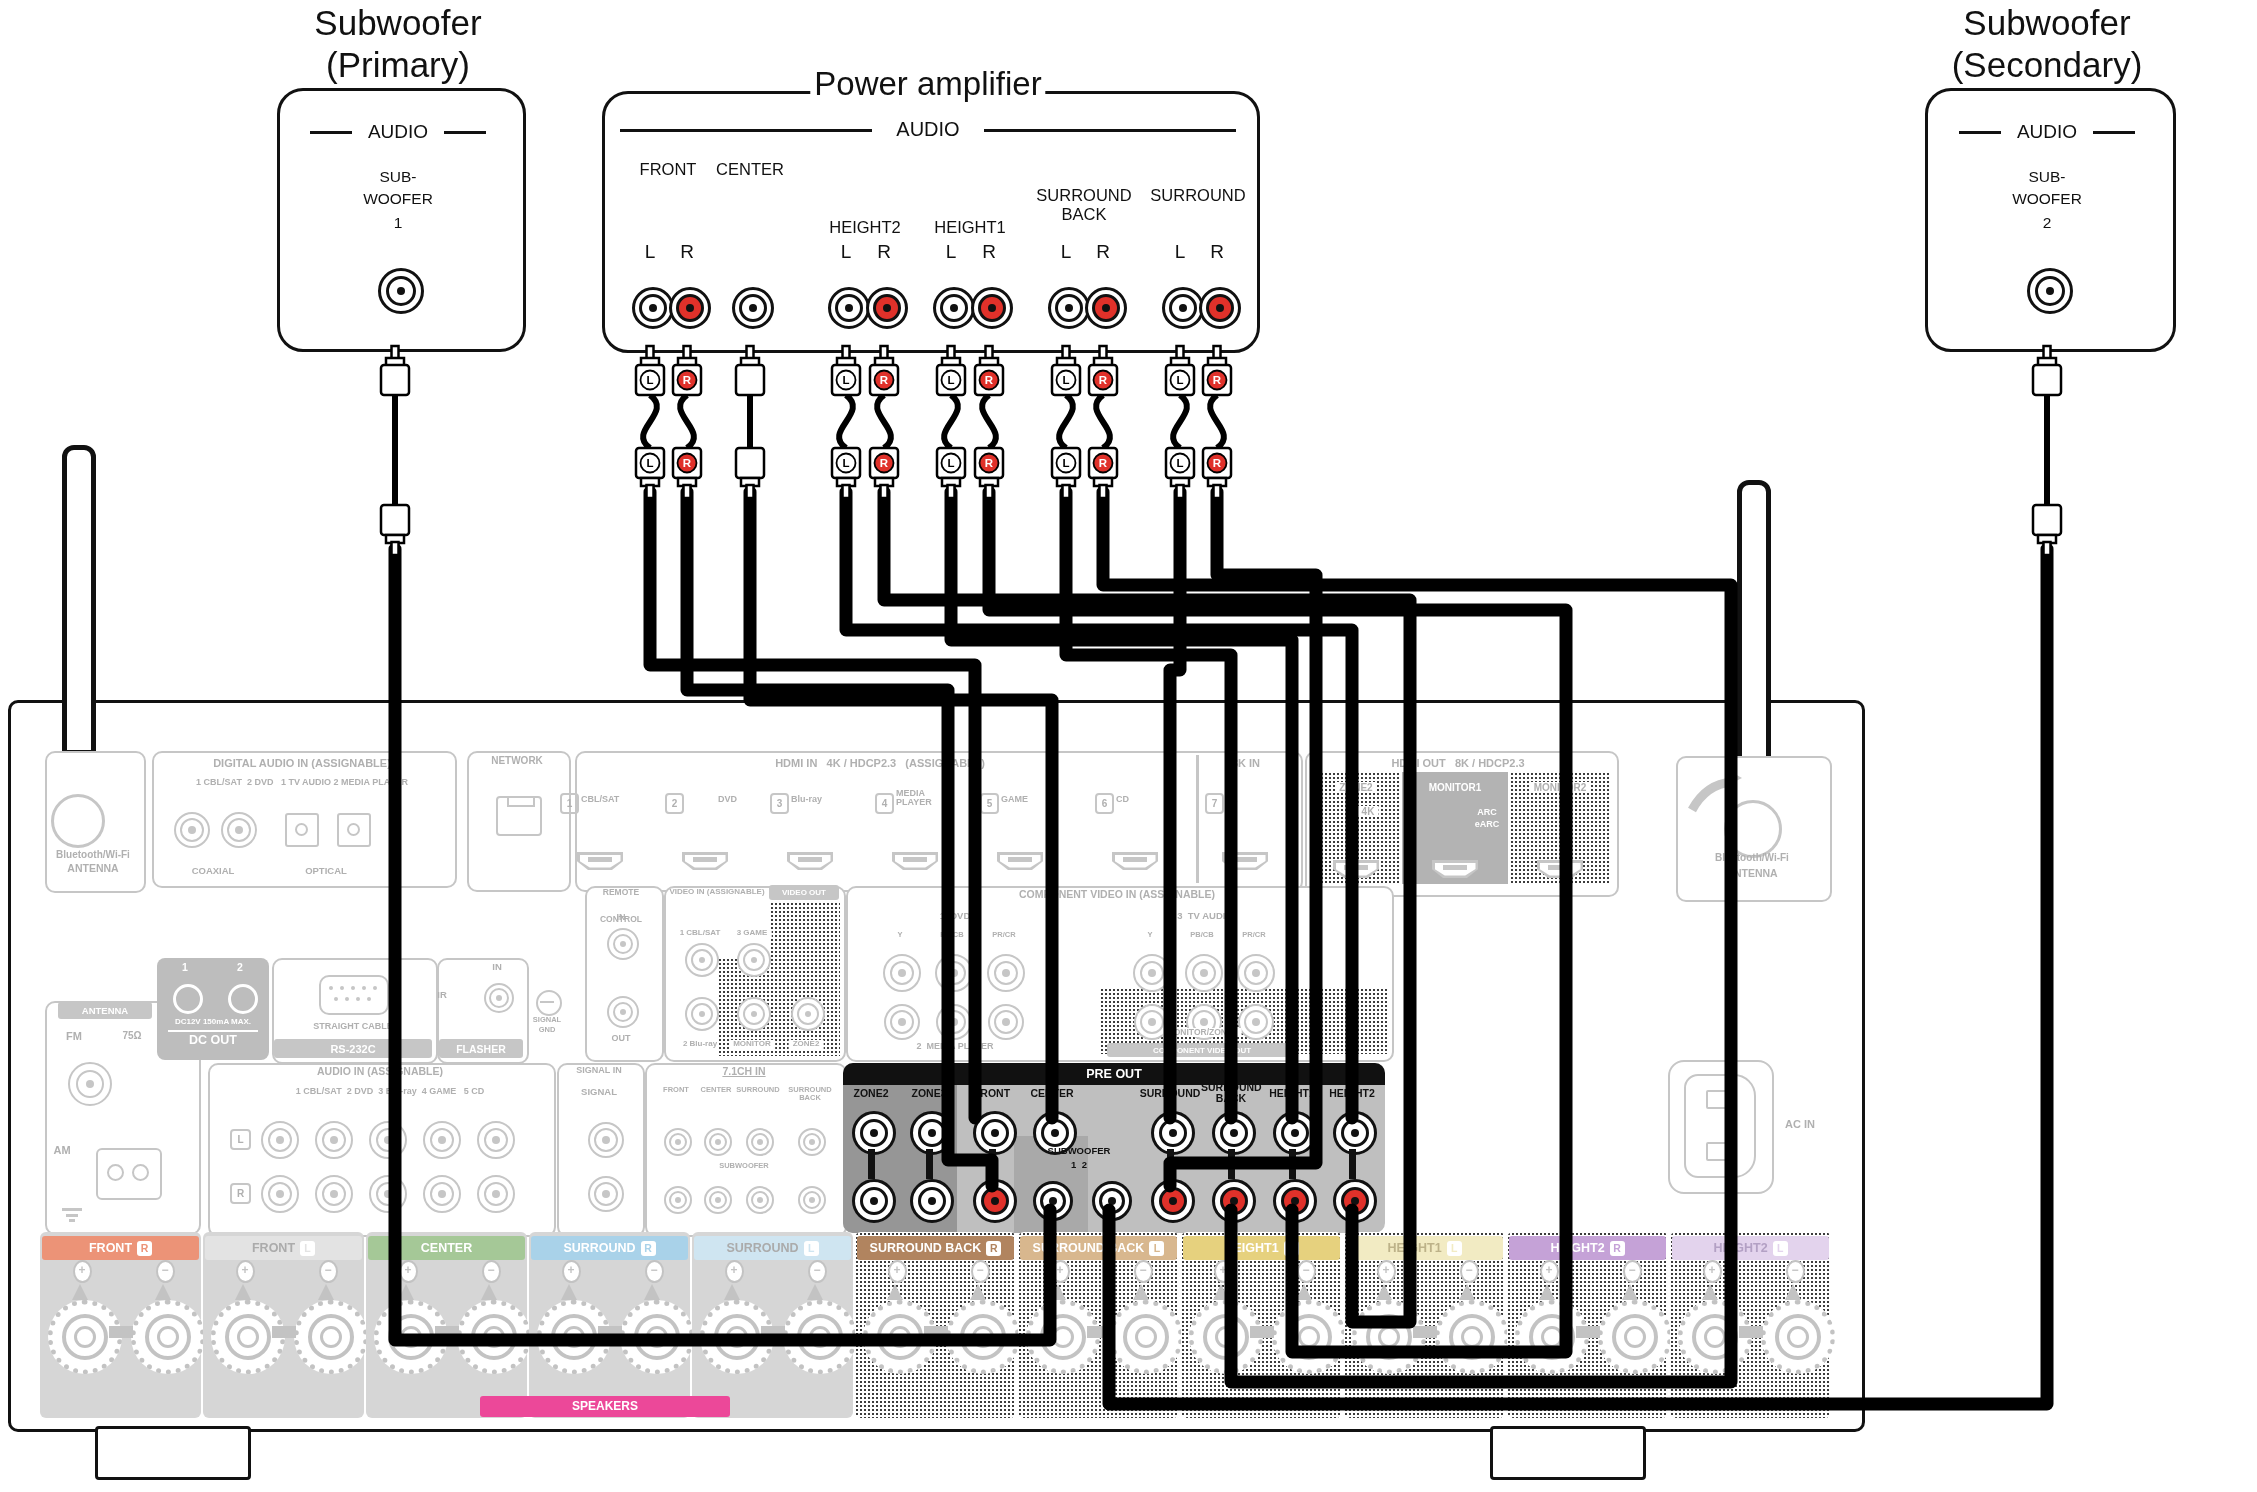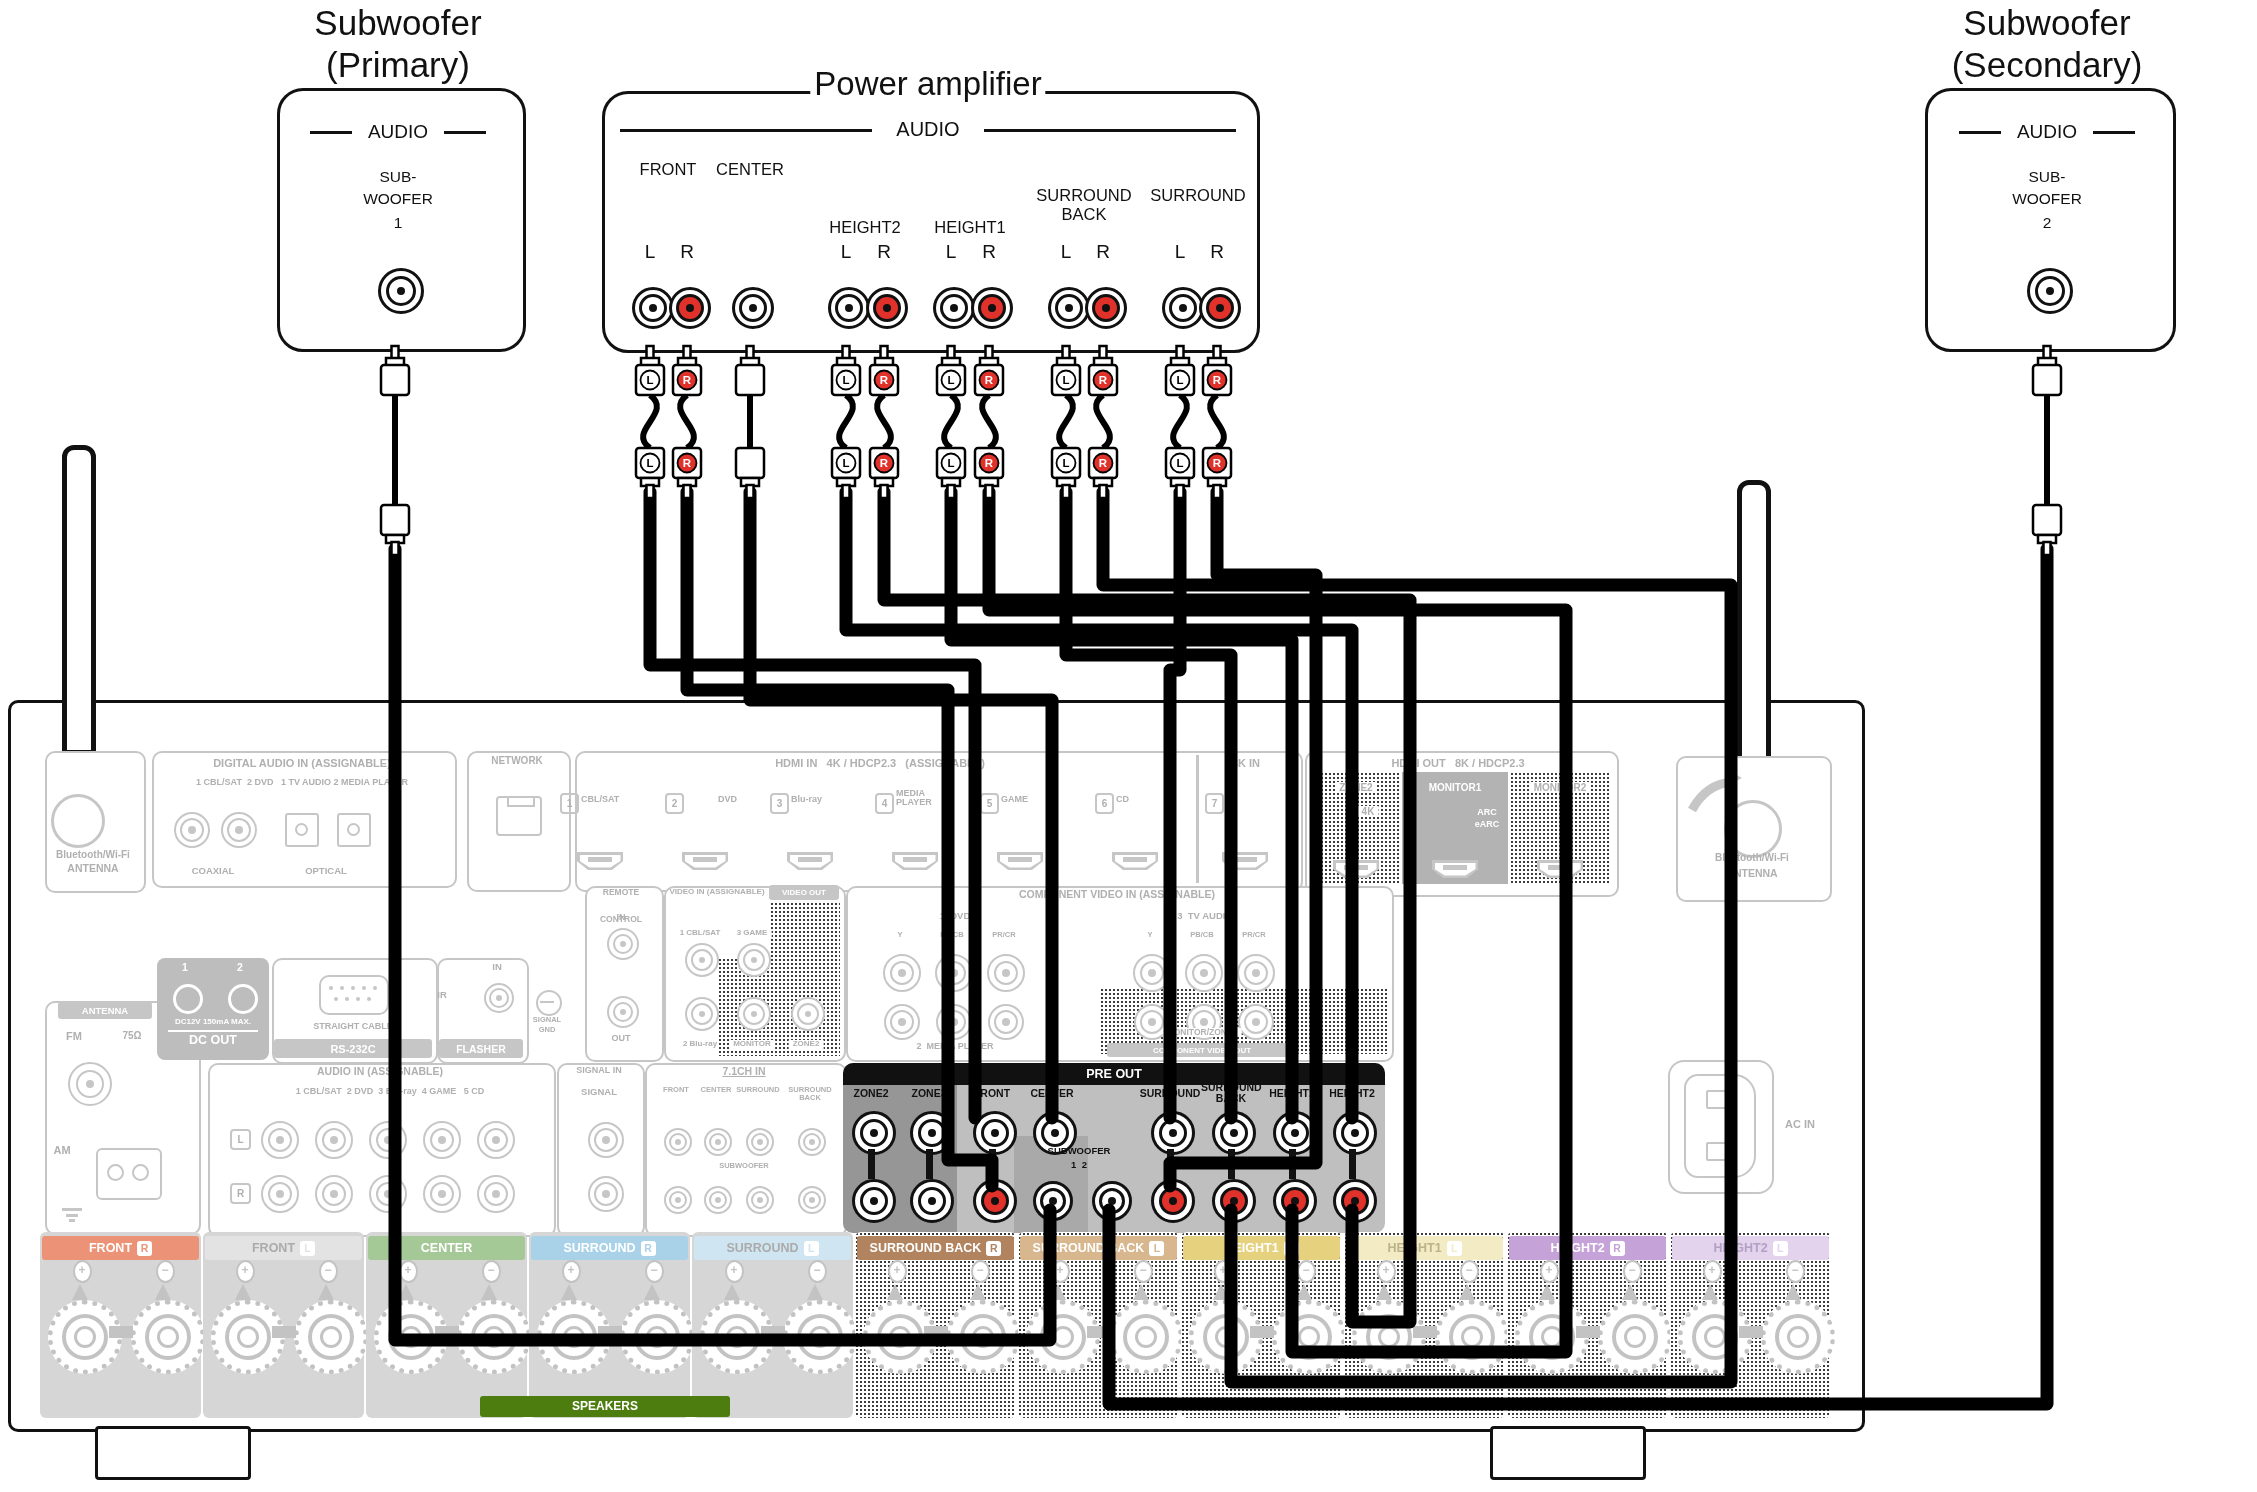--- a/index.html
+++ b/index.html
@@ -748,21 +748,21 @@
       </div>
       <div class="abs" style="left: 115.5px; top: 28px; width: 15px; height: 19px; border: 2.5px solid rgb(195, 195, 195); border-radius: 50%; color: rgb(195, 195, 195); font-weight: 700; font-size: 12px; text-align: center; line-height: 17px; background: rgb(255, 255, 255);">−</div>
       <div class="abs" style="left: 115px; top: 52px; width: 16px; height: 16px; background: rgb(195, 195, 195); clip-path: polygon(50% 0px, 100% 100%, 0px 100%);"></div>
       <div class="abs" style="left: 91px; top: 68px; width: 64px; height: 64px; border: 5px dotted rgb(195, 195, 195); border-radius: 50%; background: rgb(255, 255, 255); display: flex; align-items: center; justify-content: center;">
         <div style="width: 38px; height: 38px; border: 4px solid rgb(195, 195, 195); border-radius: 50%; display: flex; align-items: center; justify-content: center;">
           <div style="width: 16px; height: 16px; border: 3px solid rgb(195, 195, 195); border-radius: 50%;"></div>
         </div>
       </div>
       <div class="abs" style="left: 69px; top: 94px; width: 24px; height: 12px; background: rgb(195, 195, 195);"></div>
     </div>
-    <div class="abs" style="left: 480px; top: 1396px; width: 250px; height: 21px; background: #4d7c0f; color: rgb(255, 255, 255); font-weight: 700; font-size: 12px; text-align: center; line-height: 21px; border-radius: 3px;">SPEAKERS</div>
+    <div class="abs" style="left: 480px; top: 1396px; width: 250px; height: 21px; background: #ec4899; color: rgb(255, 255, 255); font-weight: 700; font-size: 12px; text-align: center; line-height: 21px; border-radius: 3px;">SPEAKERS</div>
     <div class="abs" style="left: 277px; top: 88px; width: 243px; height: 258px; border: 3px solid rgb(17, 17, 17); border-radius: 26px; background: rgb(255, 255, 255);"></div>
     <div class="abs" style="left: 602px; top: 91px; width: 652px; height: 256px; border: 3px solid rgb(17, 17, 17); border-radius: 26px; background: rgb(255, 255, 255);"></div>
     <div class="abs" style="left: 1925px; top: 88px; width: 245px; height: 258px; border: 3px solid rgb(17, 17, 17); border-radius: 26px; background: rgb(255, 255, 255);"></div>
     <div class="abs ctr" style="left: 398px; top: 4px; font-size: 35px; color: rgb(17, 17, 17); font-weight: 400; line-height: 1.1; background: rgb(255, 255, 255); padding: 0px 4px;">Subwoofer</div>
     <div class="abs ctr" style="left: 398px; top: 46px; font-size: 35px; color: rgb(17, 17, 17); font-weight: 400; line-height: 1.1; background: rgb(255, 255, 255); padding: 0px 4px;">(Primary)</div>
     <div class="abs" style="left: 310px; top: 131px; width: 42px; height: 3px; background: rgb(17, 17, 17);"></div>
     <div class="abs" style="left: 444px; top: 131px; width: 42px; height: 3px; background: rgb(17, 17, 17);"></div>
     <div class="abs ctr" style="left: 398px; top: 122px; font-size: 19px; color: rgb(17, 17, 17); font-weight: 400; line-height: 1.1;">AUDIO</div>
     <div class="abs ctr" style="left: 398px; top: 168px; font-size: 15.5px; color: rgb(17, 17, 17); font-weight: 400; line-height: 1.1;">SUB-</div>
     <div class="abs ctr" style="left: 398px; top: 190px; font-size: 15.5px; color: rgb(17, 17, 17); font-weight: 400; line-height: 1.1;">WOOFER</div>

